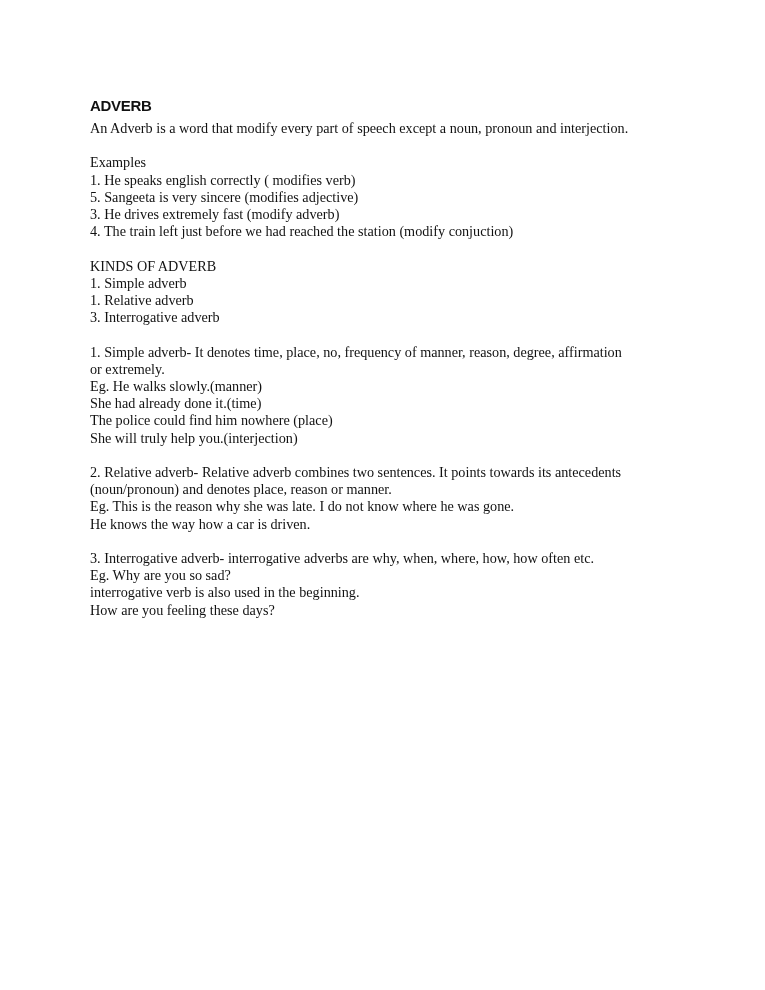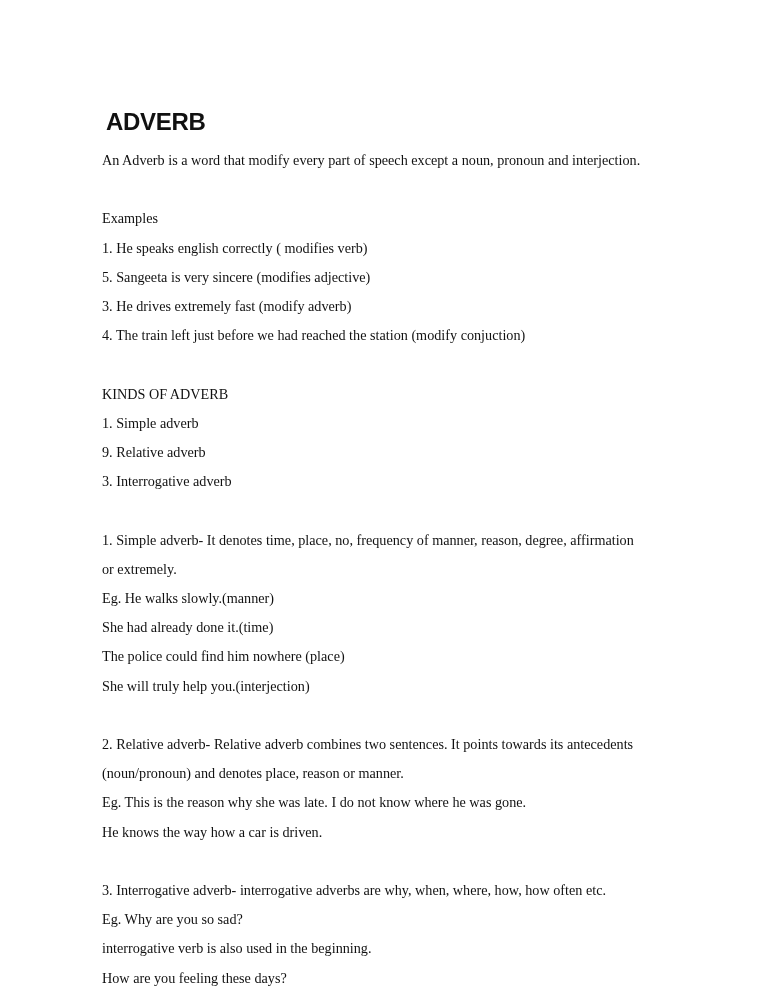--- a/index.html
+++ b/index.html
@@ -1,40 +1,40 @@
 <!DOCTYPE html>
 <html><head>
 <meta charset="utf-8">
 <style>
   html, body { margin: 0; padding: 0; background: #ffffff; }
   body { width: 765px; height: 990px; position: relative; overflow: hidden; }
   .page { position: absolute; left: 90px; top: 92px; width: 600px; color: #111; font-family: "Liberation Serif", serif; font-size: 14.2px; line-height: 17.2px; }
-  .title { font-family: "Liberation Sans", sans-serif; font-weight: bold; font-size: 24px; line-height: 28px; margin: 16px; letter-spacing: -0.3px; }
-  .line { margin: 12px; white-space: nowrap; }
+  .title { font-family: "Liberation Sans", sans-serif; font-weight: bold; font-size: 15px; line-height: 28px; margin: 0; letter-spacing: -0.3px; }
+  .line { margin: 0; white-space: nowrap; }
   .gap { height: 17.2px; }
   b { font-weight: normal; }
 </style>
 </head>
 <body>
 
 <div class="page">
   <h1 class="title">ADVERB</h1>
   <p class="line">An Adverb is a word that modify every part of speech except a noun, pronoun and interjection.</p>
   <div class="gap"></div>
 
   <p class="line"><b>Examples</b></p>
   <p class="line">1. He speaks english correctly ( modifies verb)</p>
   <p class="line">5. Sangeeta is very sincere (modifies adjective)</p>
   <p class="line">3. He drives extremely fast (modify adverb)</p>
   <p class="line">4. The train left just before we had reached the station (modify conjuction)</p>
   <div class="gap"></div>
 
   <p class="line"><b>KINDS OF ADVERB</b></p>
   <p class="line">1. Simple adverb</p>
-  <p class="line">9. Relative adverb</p>
+  <p class="line">1. Relative adverb</p>
   <p class="line">3. Interrogative adverb</p>
   <div class="gap"></div>
 
   <p class="line"><b>1. Simple adverb-</b><span> It denotes time, place, no, frequency of manner, reason, degree, affirmation</span></p>
   <p class="line">or extremely.</p>
   <p class="line">Eg. He walks slowly.(manner)</p>
   <p class="line">She had already done it.(time)</p>
   <p class="line">The police could find him nowhere (place)</p>
   <p class="line">She will truly help you.(interjection)</p>
   <div class="gap"></div>

